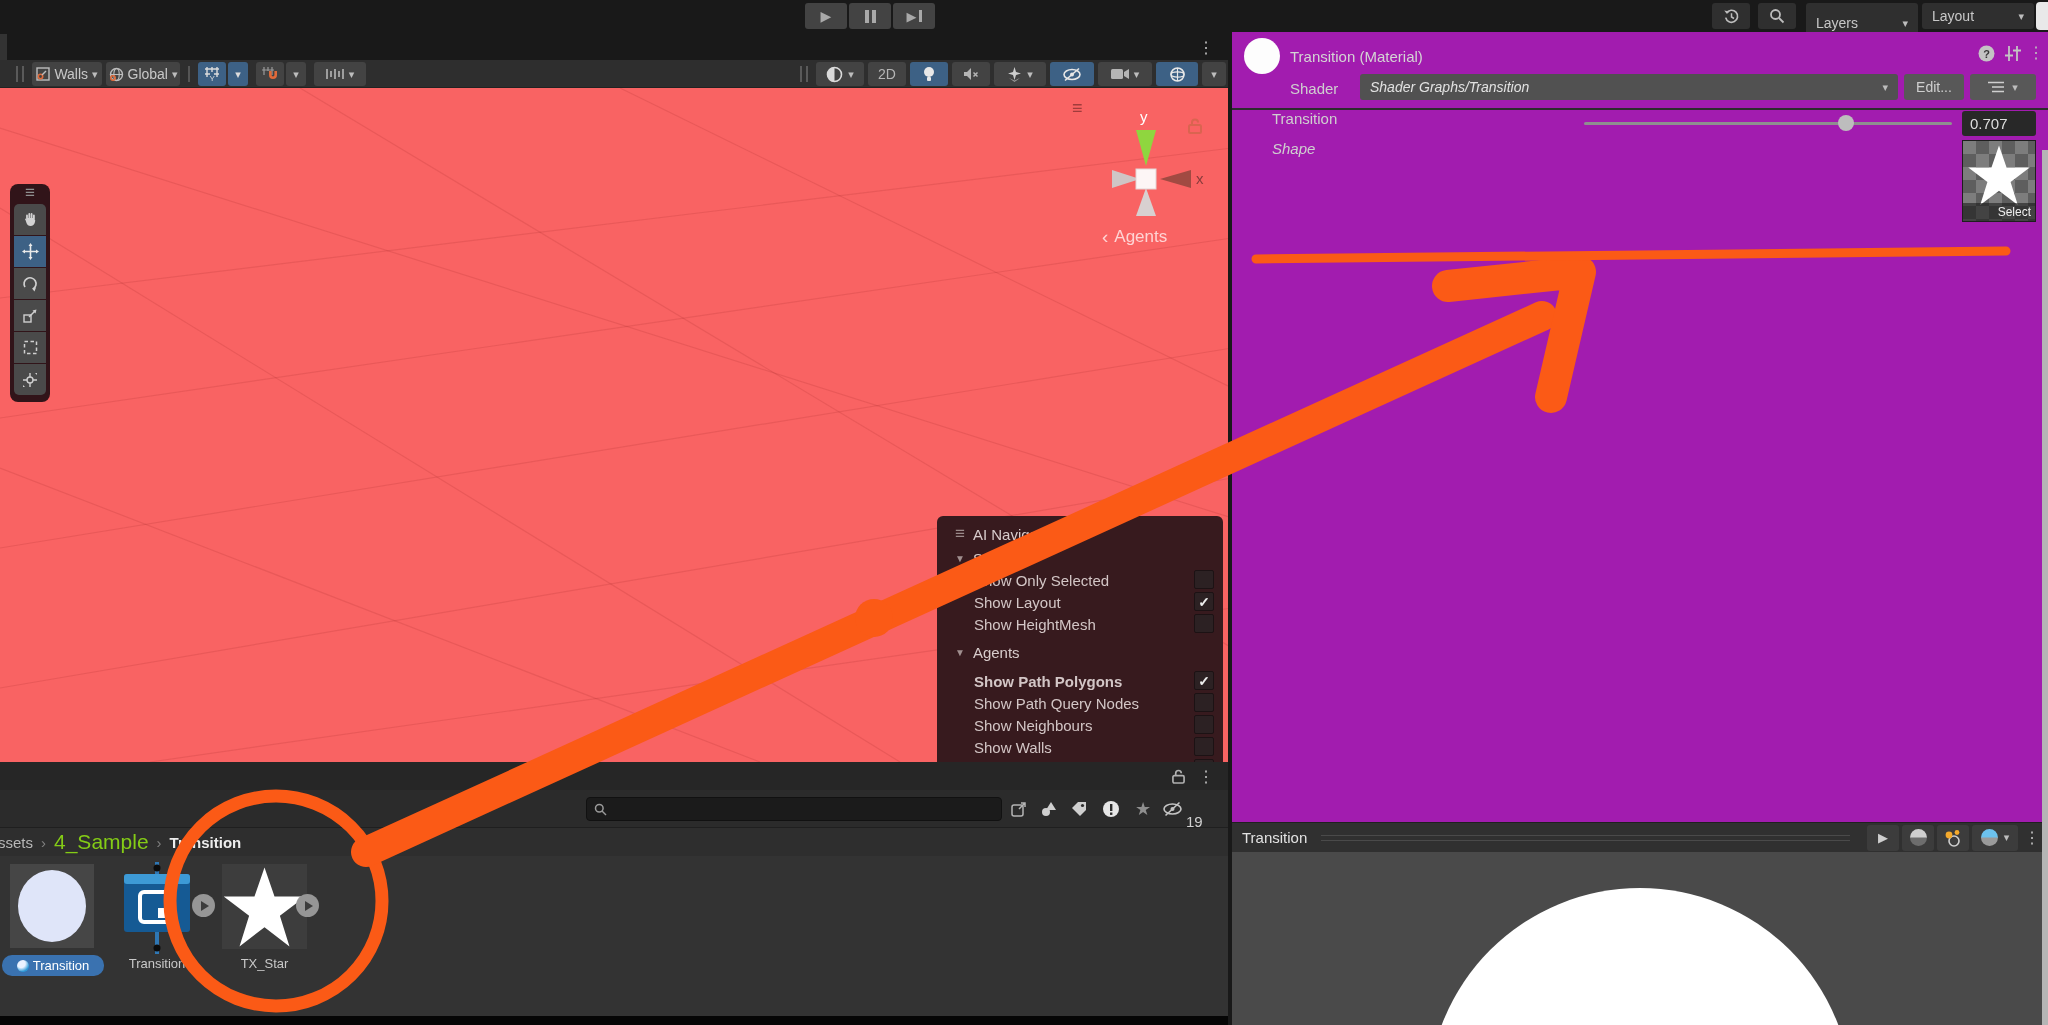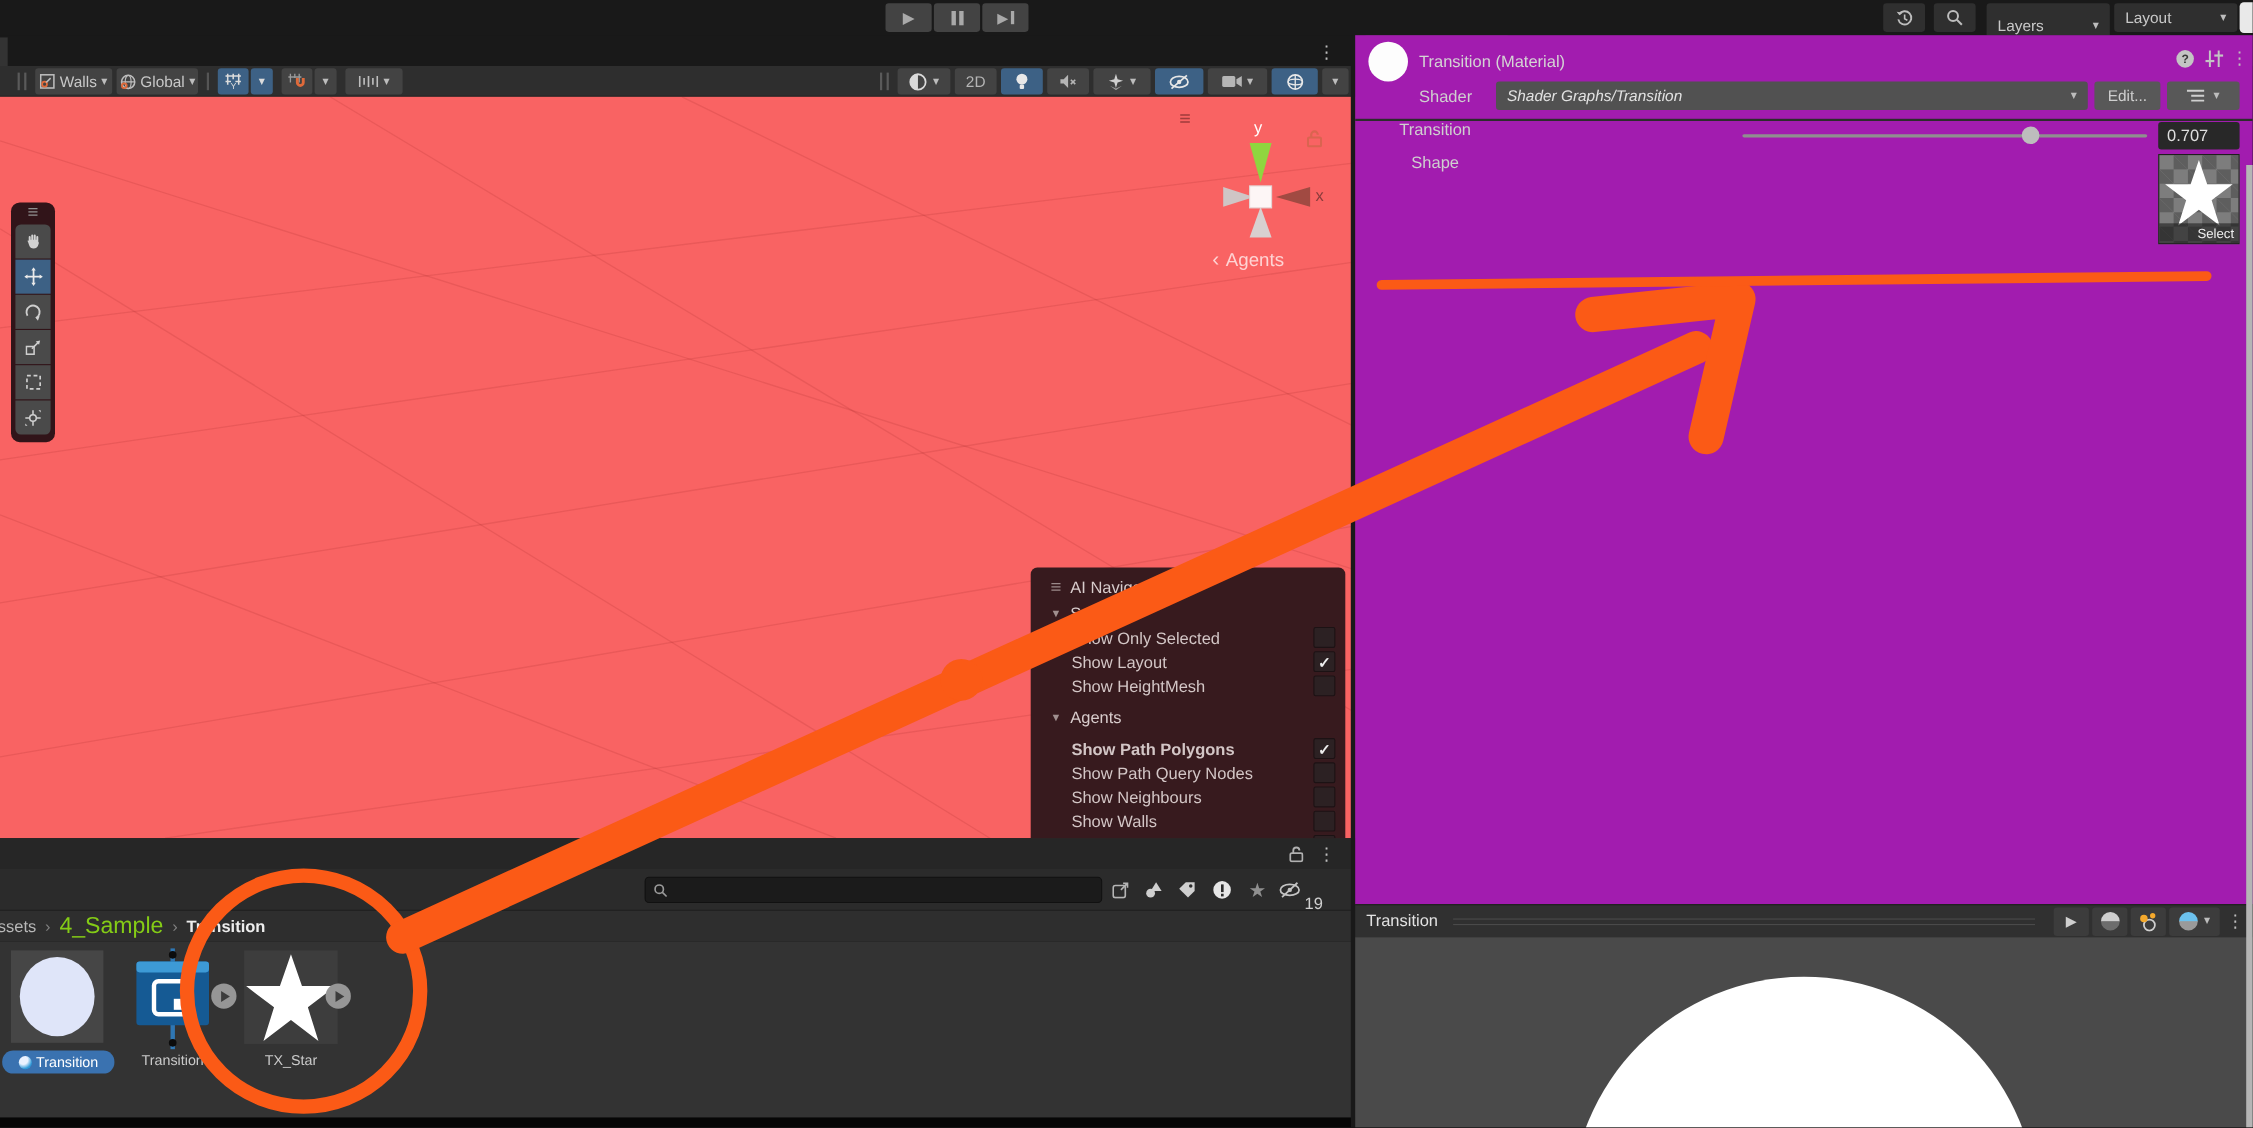--- a/index.html
+++ b/index.html
@@ -534,21 +534,21 @@
     <div class="abs" style="left:0;top:76px;width:816px;height:2px;background:#2c2c2c;"></div>
 
     <span class="abs ilabel" style="left:40px;top:78px;">Transition</span>
     <div class="abs" style="left:352px;top:90px;width:368px;height:3px;background:#8f8f8f;border-radius:2px;"></div>
     <div class="abs" style="left:606px;top:83px;width:16px;height:16px;border-radius:50%;background:#bdbdbd;"></div>
     <div class="abs" style="left:730px;top:79px;width:74px;height:25px;background:#282828;border-radius:3px;
                 display:flex;align-items:center;padding-left:8px;">
       <span style="color:#dedede;font-size:15px;">0.707</span>
     </div>
 
-    <span class="abs ilabel" style="left:51px;top:108px;">Shape</span>
+    <span class="abs ilabel" style="left:40px;top:108px;font-style:italic;">Shape</span>
     <div class="abs checker" style="left:730px;top:108px;width:74px;height:82px;border:1px solid #1e1e1e;">
       <svg width="72" height="64" viewBox="0 0 100 100" style="position:absolute;left:0;top:2px;">
         <path d="M50 4 L61.8 38.2 L98 38.2 L68.1 60.9 L79.4 97 L50 74.5 L20.6 97 L31.9 60.9 L2 38.2 L38.2 38.2 Z" fill="#fff"></path>
       </svg>
       <div style="position:absolute;left:0;bottom:0;width:100%;height:18px;background:rgba(20,20,20,0.55);
                   color:#efefef;font-size:12px;text-align:right;padding-right:4px;line-height:18px;">
         <span>Select</span>
       </div>
     </div>
   </div>

